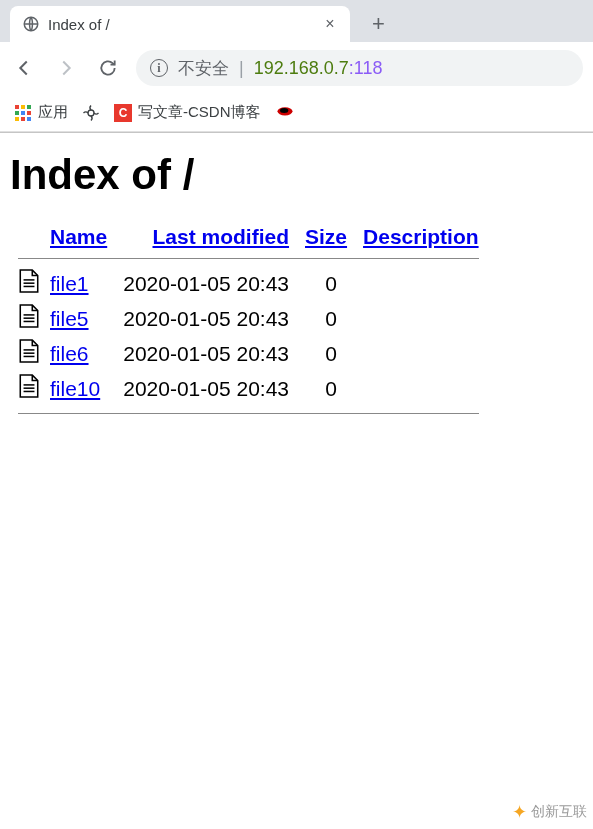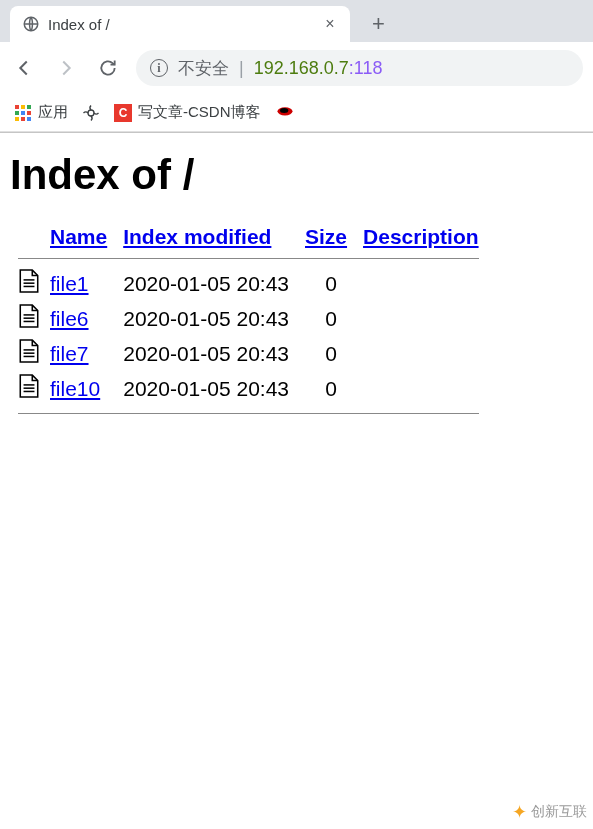--- a/index.html
+++ b/index.html
@@ -176,21 +176,21 @@
       color: #000;
       margin-bottom: 22px;
     }
     
     table {
       border-collapse: collapse;
       font-size: 21px;
     }
     
     th {
-      text-align: left;
+      text-align: right;
       padding: 4px 8px 2px 8px;
       font-weight: bold;
     }
     th a {
       color: #0000ee;
       text-decoration: underline;
     }
     
     td {
       padding: 3px 8px;
@@ -320,21 +320,21 @@
 </div>
 
 <div class="page-content">
   <h1 class="page-title">Index of /</h1>
 
   <table>
     <thead>
       <tr>
         <th></th>
         <th><a href="#">Name</a></th>
-        <th><a href="#">Index modified</a></th>
+        <th><a href="#">Last modified</a></th>
         <th><a href="#">Size</a></th>
         <th><a href="#">Description</a></th>
       </tr>
     </thead>
     <tbody id="file-rows">
       <tr>
           <td colspan="5">
             <hr>
           </td>
         </tr>
@@ -352,34 +352,34 @@
     <td></td>
   </tr>
         <tr>
     <td class="icon-cell"><svg class="file-icon" viewBox="0 0 20 22" fill="#fff" stroke="#000" stroke-width="1.4">
   <path d="M2 1h11l5 5v15H2z"></path>
   <path d="M13 1v5h5" fill="none"></path>
   <line x1="5" y1="10" x2="15" y2="10"></line>
   <line x1="5" y1="13" x2="15" y2="13"></line>
   <line x1="5" y1="16" x2="15" y2="16"></line>
 </svg></td>
-    <td class="name-cell"><a href="#">file6</a></td>
+    <td class="name-cell"><a href="#">file5</a></td>
     <td>2020-01-05 20:43</td>
     <td class="size-cell">0</td>
     <td></td>
   </tr>
         <tr>
     <td class="icon-cell"><svg class="file-icon" viewBox="0 0 20 22" fill="#fff" stroke="#000" stroke-width="1.4">
   <path d="M2 1h11l5 5v15H2z"></path>
   <path d="M13 1v5h5" fill="none"></path>
   <line x1="5" y1="10" x2="15" y2="10"></line>
   <line x1="5" y1="13" x2="15" y2="13"></line>
   <line x1="5" y1="16" x2="15" y2="16"></line>
 </svg></td>
-    <td class="name-cell"><a href="#">file7</a></td>
+    <td class="name-cell"><a href="#">file6</a></td>
     <td>2020-01-05 20:43</td>
     <td class="size-cell">0</td>
     <td></td>
   </tr>
         <tr>
     <td class="icon-cell"><svg class="file-icon" viewBox="0 0 20 22" fill="#fff" stroke="#000" stroke-width="1.4">
   <path d="M2 1h11l5 5v15H2z"></path>
   <path d="M13 1v5h5" fill="none"></path>
   <line x1="5" y1="10" x2="15" y2="10"></line>
   <line x1="5" y1="13" x2="15" y2="13"></line>

